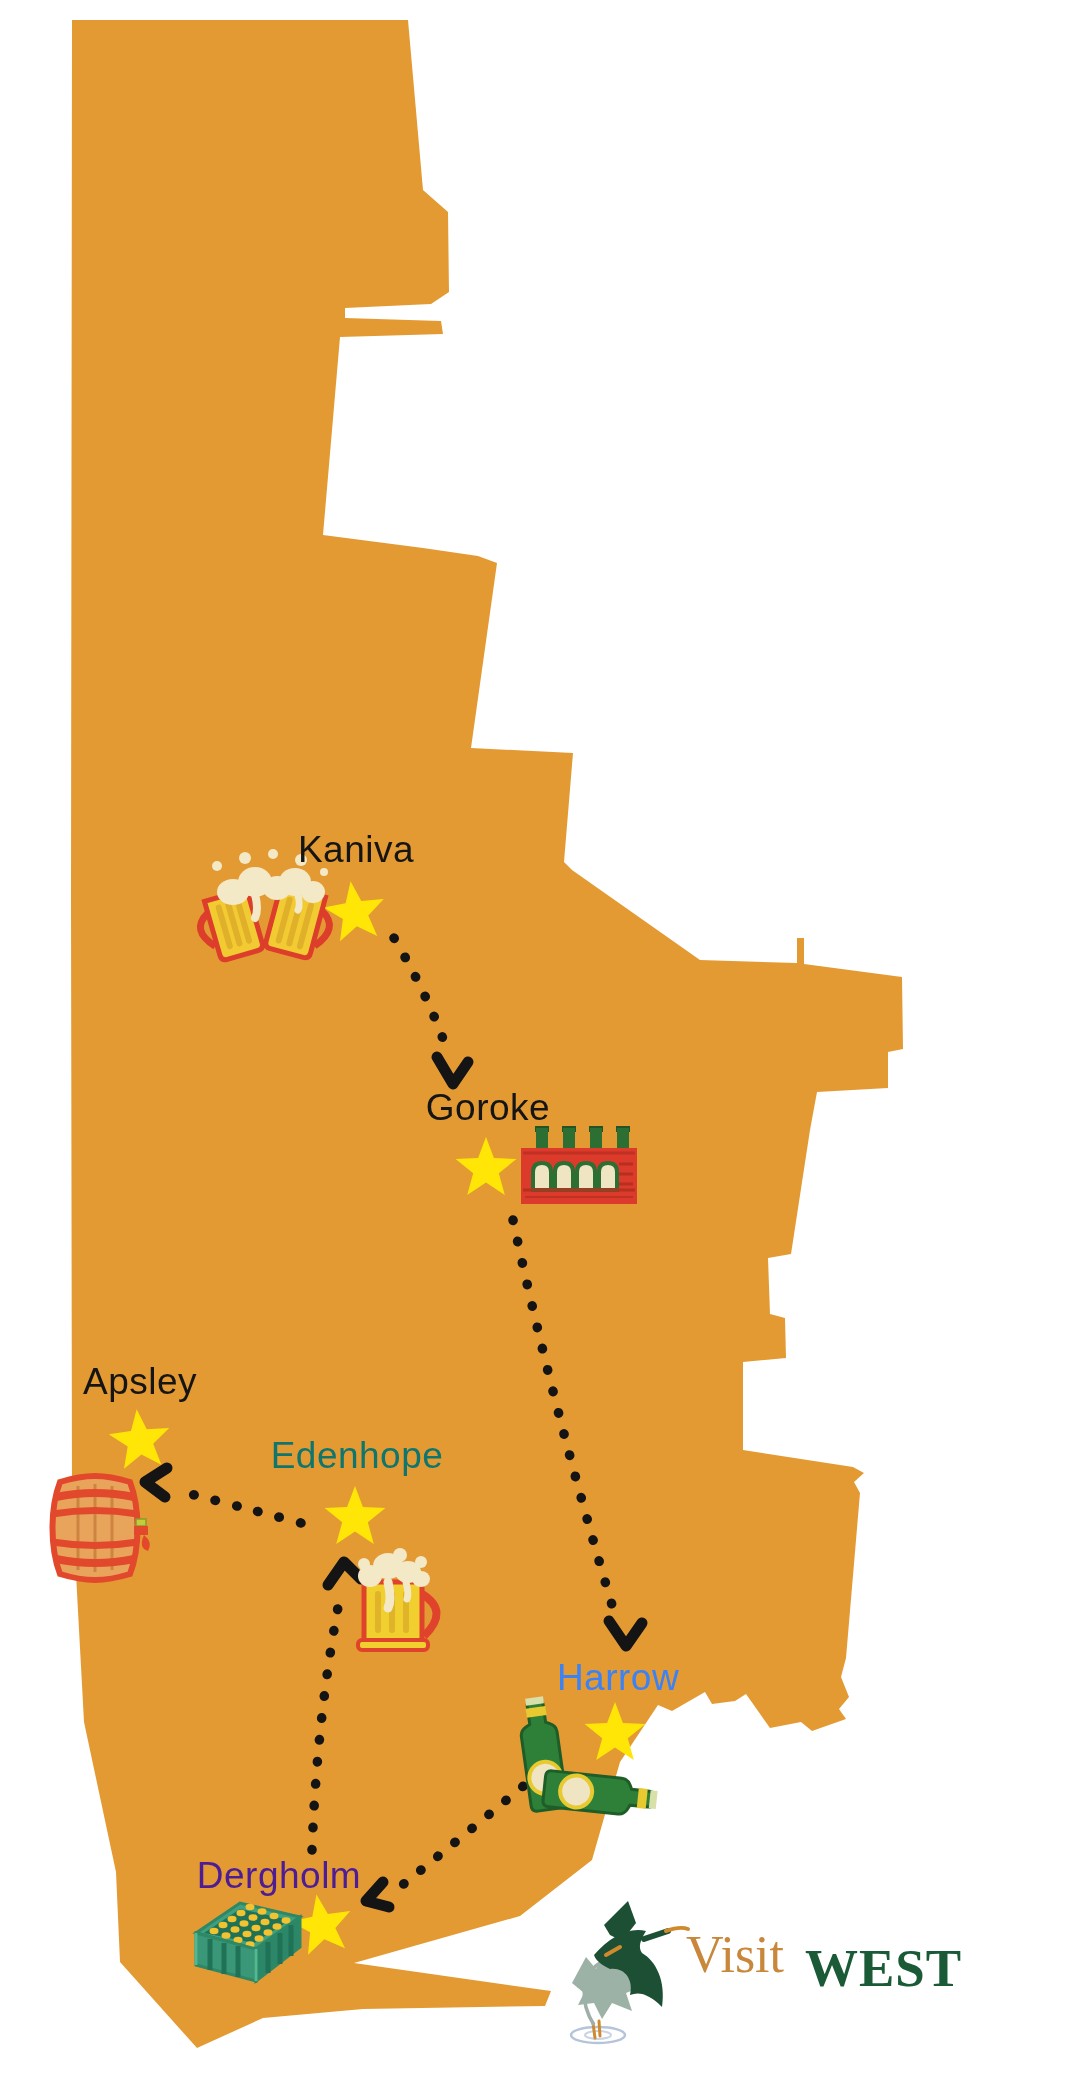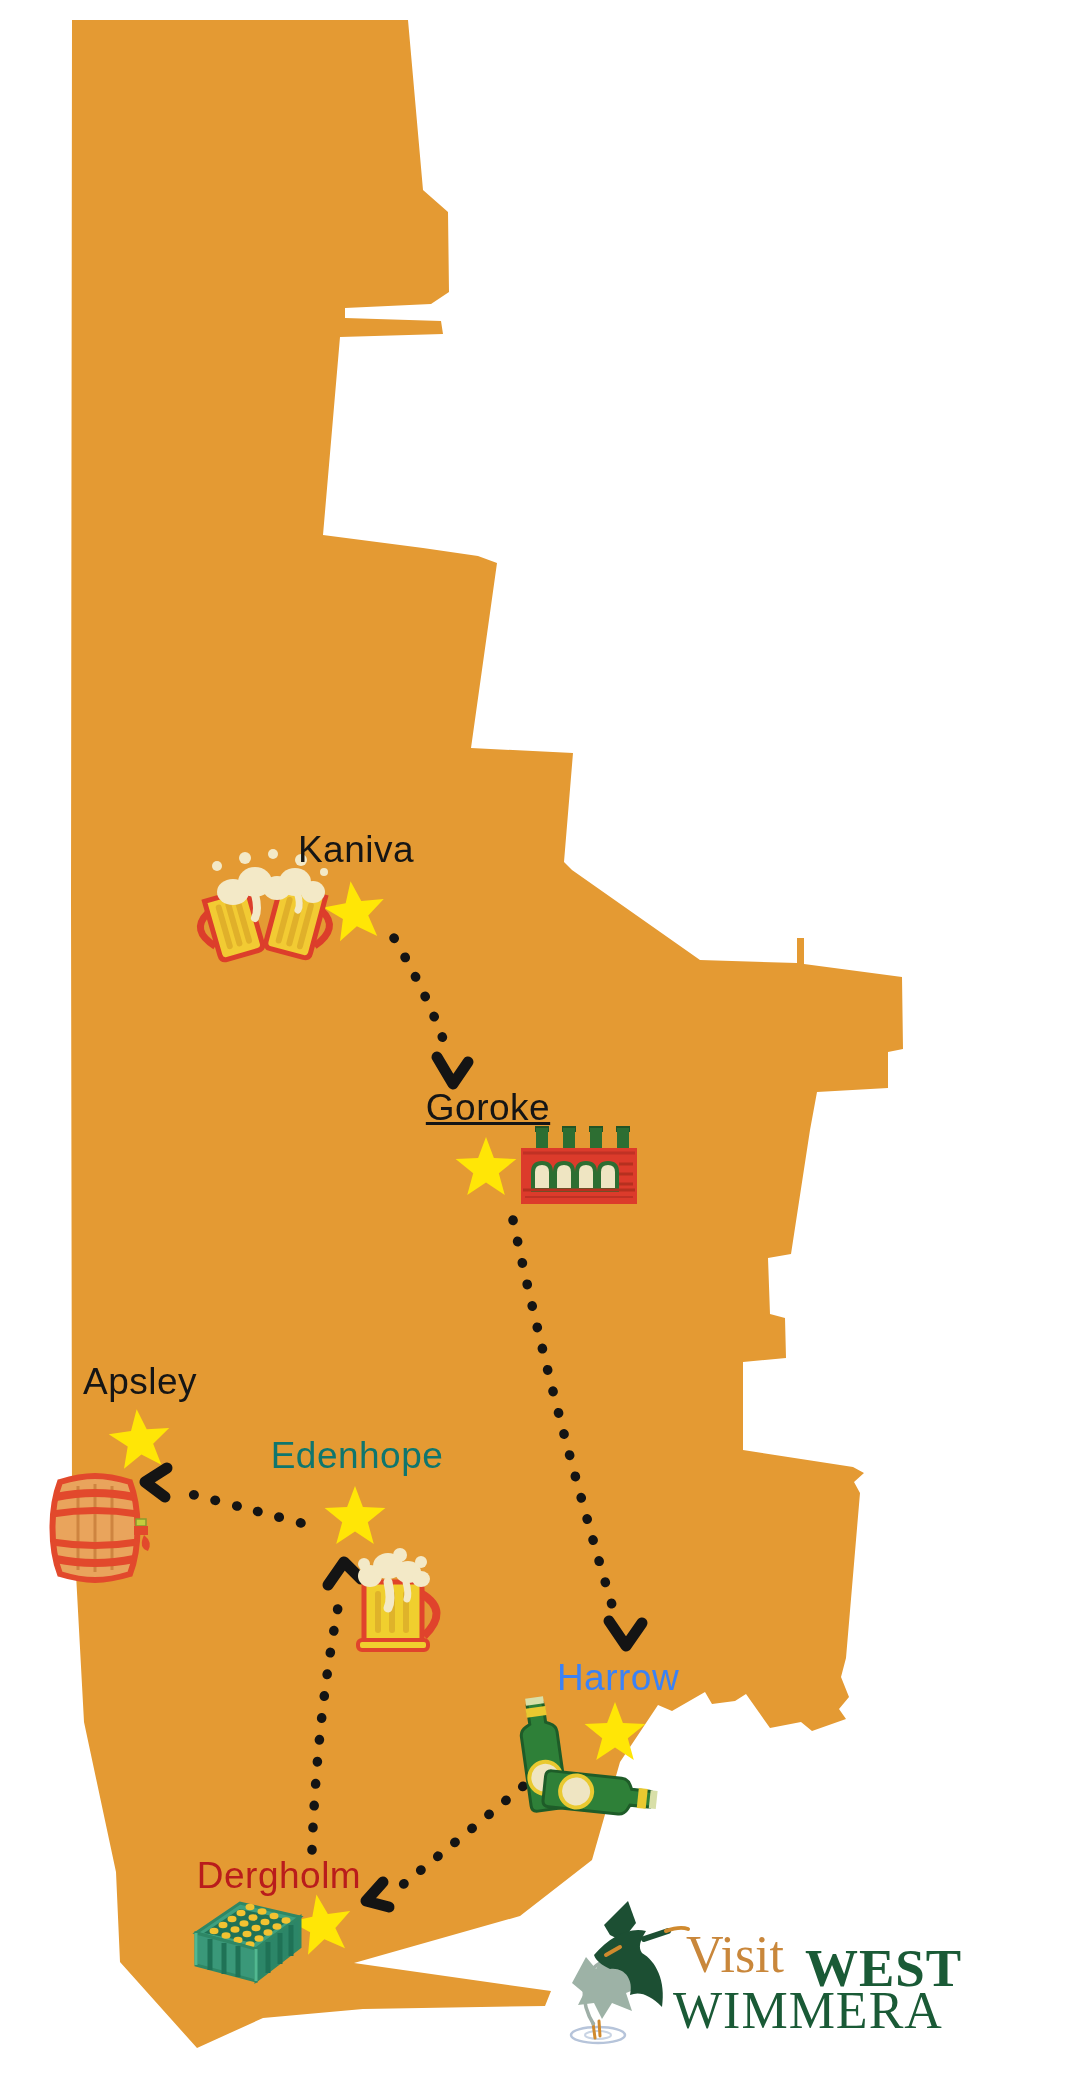--- a/index.html
+++ b/index.html
@@ -194,23 +194,22 @@
     <polygon points="6,84 20,58 30,70 42,46 54,66 70,54 64,78 80,86 60,94 66,112 46,104 36,120 28,104 12,106 18,94" fill="#9DB2A6"></polygon>
     <polygon points="38,26 62,2 70,24 56,42 44,36" fill="#1C4F33"></polygon>
     <path d="M28,56 C44,38 62,28 80,32 C74,42 72,48 76,54 C90,62 100,82 96,108 C84,96 74,92 64,96 C68,80 58,68 44,70 C36,66 30,62 28,56 Z" fill="#1C4F33"></path>
     <path d="M78,40 L102,32" stroke="#1C4F33" stroke-width="6" stroke-linecap="round"></path>
     <path d="M100,32 Q114,27 122,30" stroke="#D08A2E" stroke-width="4" stroke-linecap="round" fill="none"></path>
     <path d="M40,56 L54,48" stroke="#D08A2E" stroke-width="4" stroke-linecap="round"></path>
   </g>
 </svg>
 
 <div class="town-label" style="left: 356px; top: 831px; color: rgb(21, 21, 21);">Kaniva</div>
-<div class="town-label" style="left: 488px; top: 1089px; color: rgb(21, 21, 21); text-decoration: underline;">Goroke</div>
+<div class="town-label" style="left: 488px; top: 1089px; color: rgb(21, 21, 21);">Goroke</div>
 <div class="town-label" style="left: 140px; top: 1363px; color: rgb(21, 21, 21);">Apsley</div>
 <div class="town-label" style="left: 357px; top: 1437px; color: #0f766e;">Edenhope</div>
 <div class="town-label" style="left: 618px; top: 1659px; color: #3b82f6;">Harrow</div>
-<div class="town-label" style="left: 279px; top: 1857px; color: #b91c1c; text-align: center;">Dergholm</div>
+<div class="town-label" style="left: 279px; top: 1857px; color: #4c1d95; text-align: center;">Dergholm</div>
 
 <div class="logo-word" id="logo-visit">Visit</div>
 <div class="logo-word" id="logo-west">WEST</div>
-<div class="logo-word" id="logo-wimmera">WIMMERA</div>
 
 </div>
 
 </body></html>

